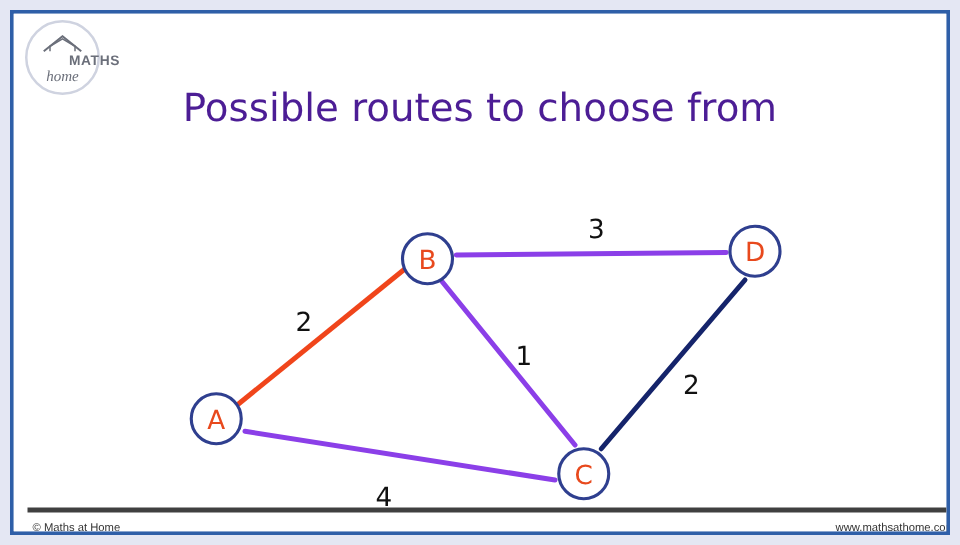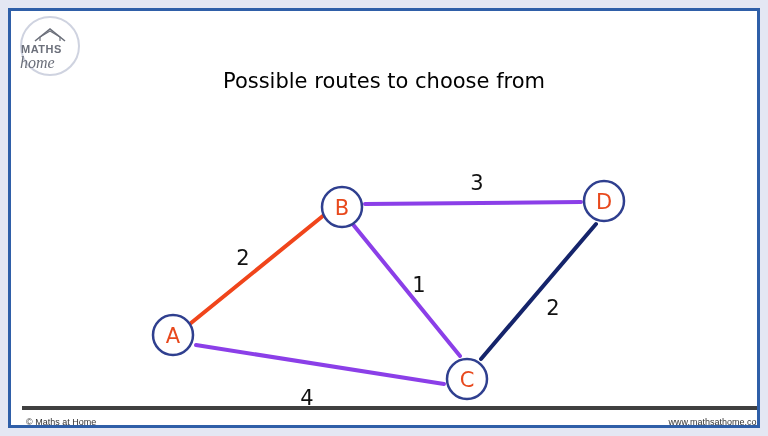--- a/index.html
+++ b/index.html
@@ -48,51 +48,51 @@
     position: absolute;
     left: 0; top: 0;
     width: 60px; height: 60px;
     border: 2px solid #cfd3e0;
     border-radius: 50%;
     background: #ffffff;
     box-sizing: border-box;
   }
   #logo .logo-text-top {
     position: absolute;
-    left: 1px; top: 27px;
+    left: 16px; top: 27px;
     width: 60px;
-    text-align: left;
+    text-align: right;
     font-size: 11px;
     font-weight: bold;
     color: #6b6f7a;
     letter-spacing: 0.5px;
   }
   #logo .logo-text-bottom {
     position: absolute;
     left: 0; top: 38px;
     width: 60px;
-    text-align: left;
-    font-size: 16px;
+    text-align: center;
+    font-size: 12px;
     font-style: italic;
     color: #6b6f7a;
     font-family: "Liberation Serif", serif;
   }
   #logo .logo-roof {
     position: absolute;
     left: 14px; top: 12px;
     width: 32px; height: 14px;
   }
   
   #title {
     position: absolute;
     left: 0; top: 58px;
     width: 746px;
     text-align: center;
-    font-size: 21px;
-    color: #000000;
+    font-size: 31px;
+    color: #4c1d95;
     font-family: "DejaVu Sans", sans-serif;
     font-weight: 400;
     letter-spacing: 0px;
   }
   
   #graph {
     position: absolute;
     left: 0; top: 0;
     width: 746px; height: 414px;
   }

